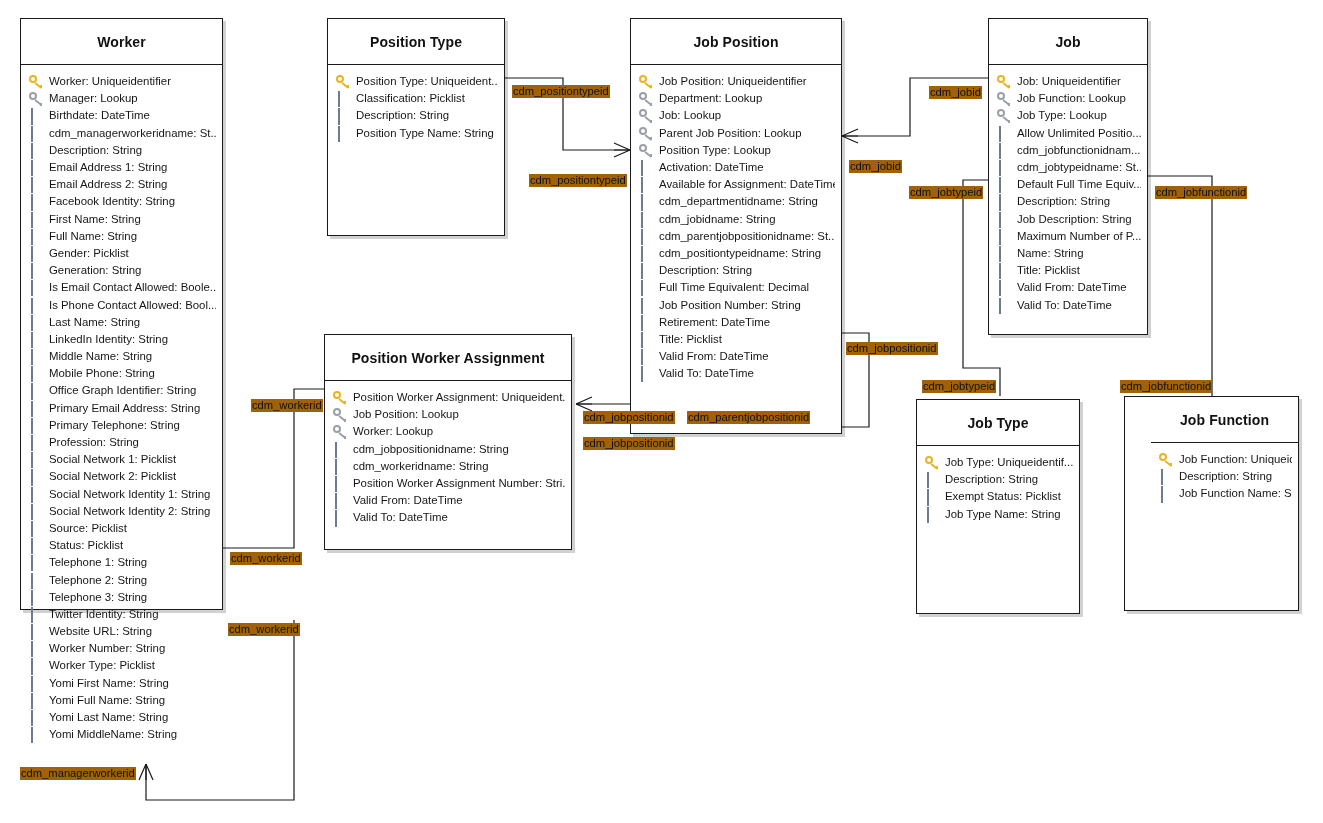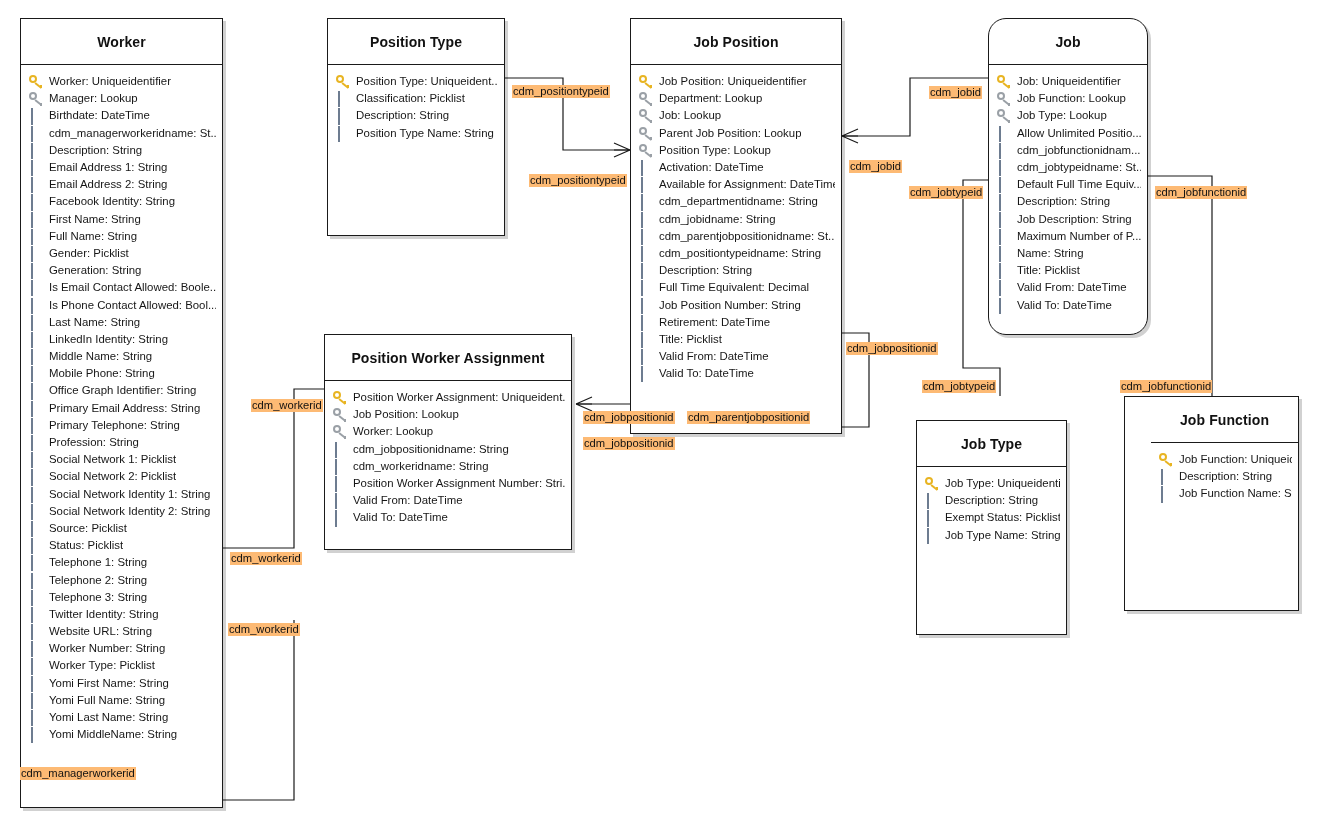--- a/index.html
+++ b/index.html
@@ -129,21 +129,21 @@
     width: 2.2px; height: 3px;
     background: var(--kc);
   }
   .ic-key.gold { --kc: #e8b422; }
   .ic-key.grey { --kc: #9aa0a6; }
 
   .reltext {
     position: absolute;
     font-size: 11.2px;
     color: #111111;
-    background: #fdba74;
+    background: #a16207;
     white-space: nowrap;
     padding: 0 1px;
     z-index: 8;
     line-height: 13px;
   }
 </style>
 </head>
 <body>
 
 <div id="canvas">
@@ -178,21 +178,21 @@
 
       <path d="M 328 389 L 294 389 L 294 548 L 223 548"></path>
       <path d="M 328 389 L 344 382 M 328 389 L 344 389 M 328 389 L 344 396"></path>
 
       <path d="M 294 620 L 294 800 L 146 800 L 146 764"></path>
       <path d="M 146 764 L 139 780 M 146 764 L 146 780 M 146 764 L 153 780"></path>
 
     </g>
   </svg>
 
-<div class="entity" style="left: 20px; top: 18px; width: 203px; height: 790px;">
+<div class="entity" style="left: 20px; top: 18px; width: 203px; height: 592px;">
       <div class="entity-header">
         <div class="entity-title">Worker</div>
       </div>
       <div class="entity-body">
         <div class="attr">
           <span class="attr-icon"><span class="ic-key gold"><span class="bow"></span><span class="shaft"></span><span class="tooth1"></span></span></span>
           <span class="attr-label">Worker: Uniqueidentifier</span>
         </div>
         <div class="attr">
           <span class="attr-icon"><span class="ic-key grey"><span class="bow"></span><span class="shaft"></span><span class="tooth1"></span></span></span>
@@ -443,21 +443,21 @@
         <div class="attr">
           <span class="attr-icon"><span class="ic-field"></span></span>
           <span class="attr-label">Valid From: DateTime</span>
         </div>
         <div class="attr">
           <span class="attr-icon"><span class="ic-field"></span></span>
           <span class="attr-label">Valid To: DateTime</span>
         </div>
       </div>
     </div>
-    <div class="entity" style="left: 988px; top: 18px; width: 160px; height: 317px; border-radius: 18px;">
+    <div class="entity" style="left: 988px; top: 18px; width: 160px; height: 317px;">
       <div class="entity-header">
         <div class="entity-title">Job</div>
       </div>
       <div class="entity-body">
         <div class="attr">
           <span class="attr-icon"><span class="ic-key gold"><span class="bow"></span><span class="shaft"></span><span class="tooth1"></span></span></span>
           <span class="attr-label">Job: Uniqueidentifier</span>
         </div>
         <div class="attr">
           <span class="attr-icon"><span class="ic-key grey"><span class="bow"></span><span class="shaft"></span><span class="tooth1"></span></span></span>
@@ -545,21 +545,21 @@
         <div class="attr">
           <span class="attr-icon"><span class="ic-field"></span></span>
           <span class="attr-label">Valid From: DateTime</span>
         </div>
         <div class="attr">
           <span class="attr-icon"><span class="ic-field"></span></span>
           <span class="attr-label">Valid To: DateTime</span>
         </div>
       </div>
     </div>
-    <div class="entity" style="left: 916px; top: 420px; width: 151px; height: 215px;">
+    <div class="entity" style="left: 916px; top: 399px; width: 164px; height: 215px;">
       <div class="entity-header">
         <div class="entity-title">Job Type</div>
       </div>
       <div class="entity-body">
         <div class="attr">
           <span class="attr-icon"><span class="ic-key gold"><span class="bow"></span><span class="shaft"></span><span class="tooth1"></span></span></span>
           <span class="attr-label">Job Type: Uniqueidentif...</span>
         </div>
         <div class="attr">
           <span class="attr-icon"><span class="ic-field"></span></span>

